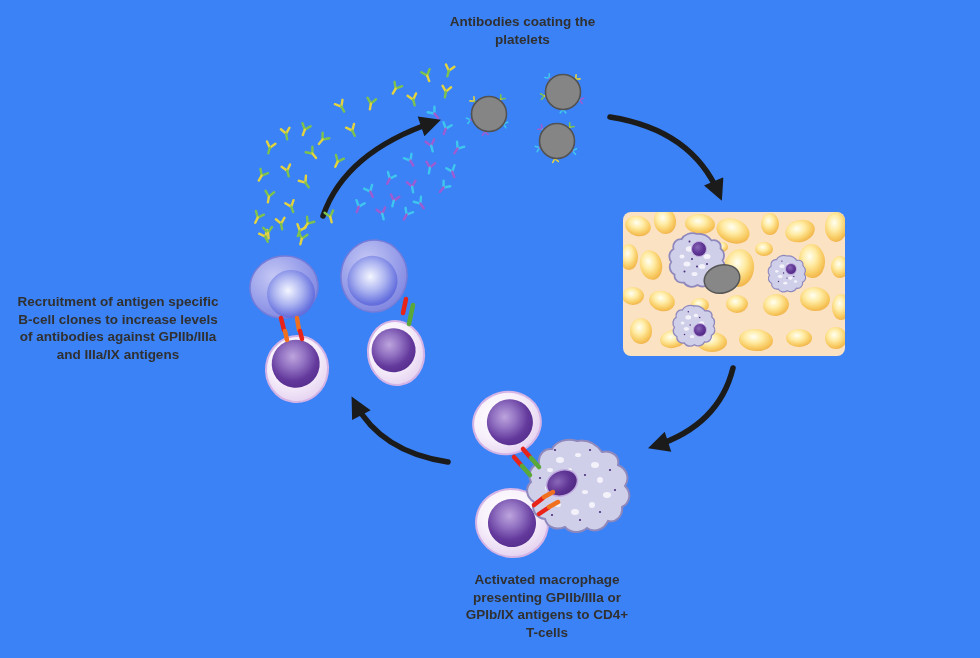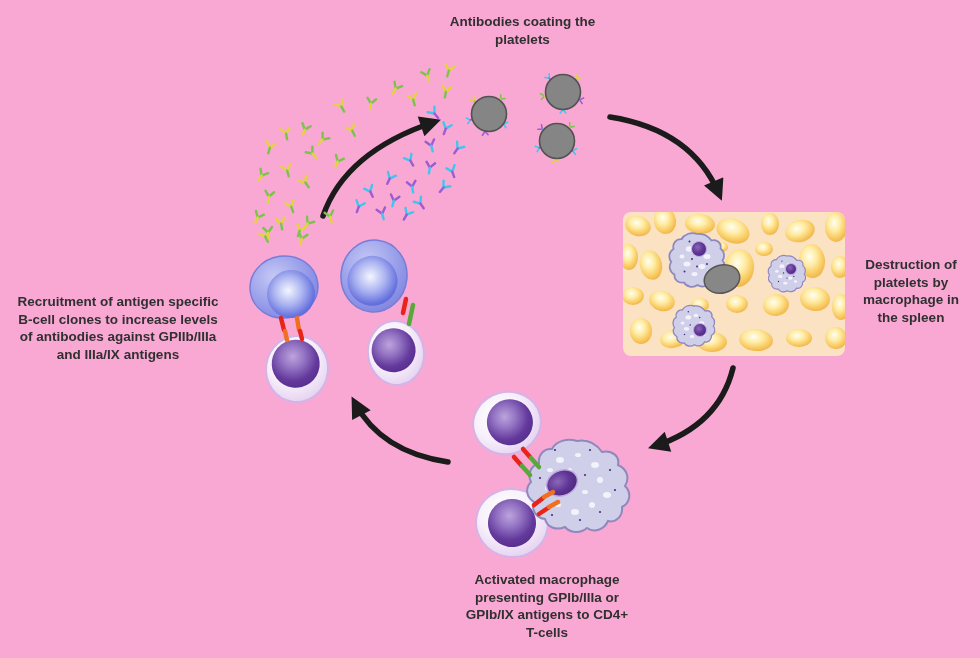--- a/index.html
+++ b/index.html
@@ -1,16 +1,16 @@
 <!DOCTYPE html>
 <html><head>
 <meta charset="utf-8">
 <style>
   html,body{margin:0;padding:0;background:#fff;}
-  .canvas{position:relative;width:980px;height:658px;background:#f9a8d4;overflow:hidden;font-family:"Liberation Sans",sans-serif;}
+  .canvas{position:relative;width:980px;height:658px;background:#3b82f6;overflow:hidden;font-family:"Liberation Sans",sans-serif;}
   .diagram-svg{position:absolute;left:0;top:0;}
   .label{position:absolute;font:700 13.5px/17.5px "Liberation Sans",sans-serif;color:#303030;text-align:center;white-space:pre-line;}
   .label-top{left:420px;top:13px;width:205px;}
   .label-right{left:845px;top:256px;width:132px;}
   .label-bottom{left:443px;top:571px;width:208px;}
   .label-left{left:2px;top:293px;width:232px;}
 </style>
 </head>
 <body>
 
@@ -297,26 +297,22 @@
       <path d="M297,318 L299,330" stroke="#f07020"></path>
       <path d="M300,331 L302,339" stroke="#e8231a"></path>
       <path d="M406,299 L403,313" stroke="#e8231a"></path>
       <path d="M413,305 L409,324" stroke="#5ba83a"></path>
     </g>
   </g>
 </svg>
 
 <div class="label label-top">Antibodies coating the
 platelets</div>
-<div class="label label-right">Destruction of
-platelets by
-macrophage in
-the spleen</div>
 <div class="label label-bottom">Activated macrophage
-presenting GPIb/IIIa or
+presenting GPIIb/IIIa or
 GPIb/IX antigens to CD4+
 T-cells</div>
 <div class="label label-left">Recruitment of antigen specific
 B-cell clones to increase levels
 of antibodies against GPIIb/IIIa
 and IIIa/IX antigens</div>
 
 </div>
 
 </body></html>

